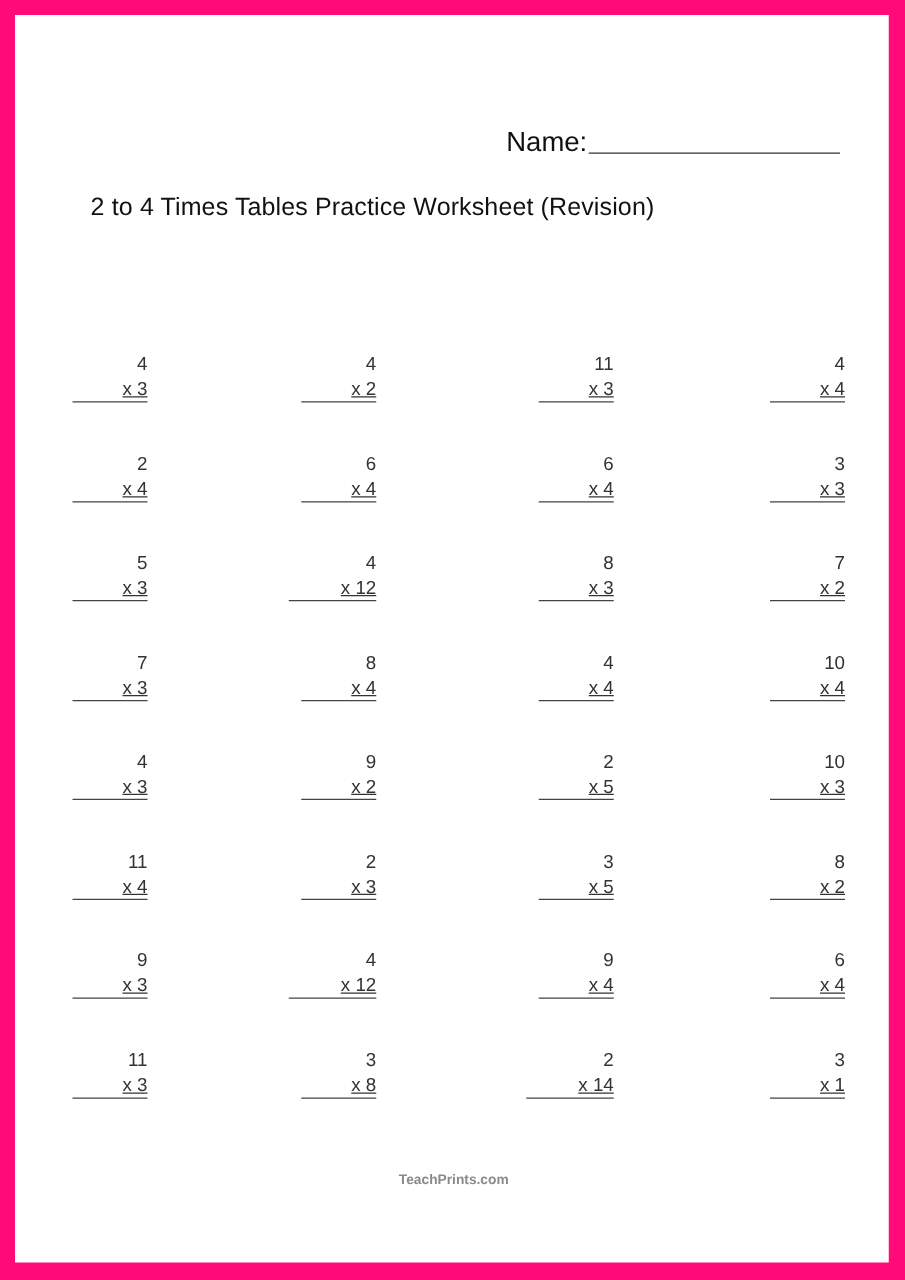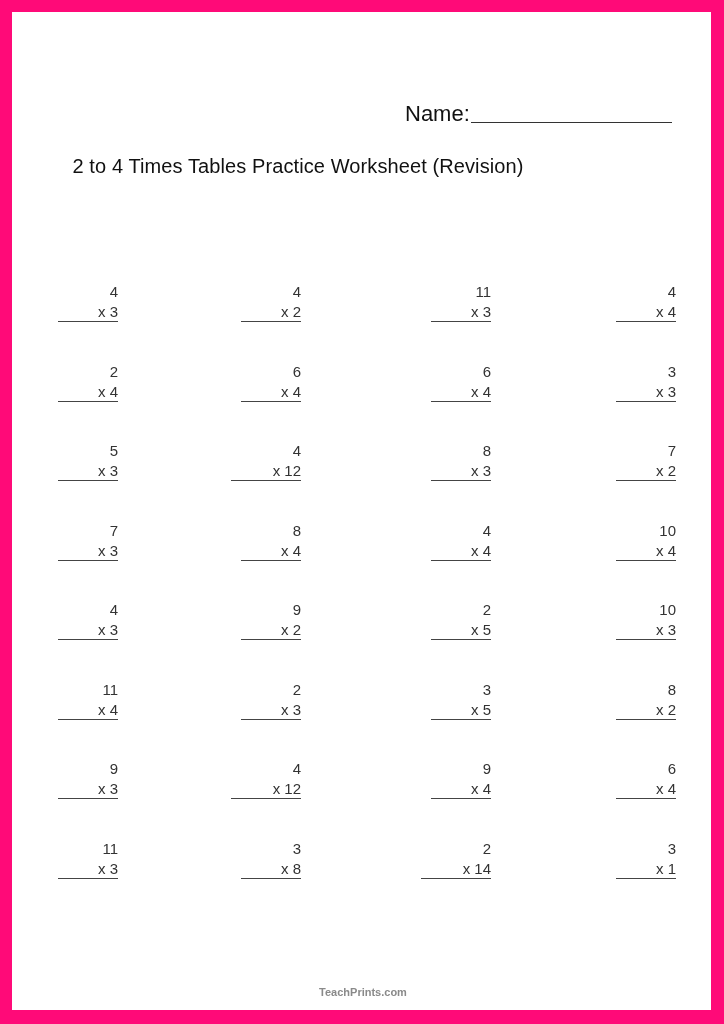--- a/index.html
+++ b/index.html
@@ -79,33 +79,33 @@
       color: #333;
       line-height: 20px;
     }
     .problem .top {
       display: block;
     }
     .problem .bottom {
       display: block;
       border-bottom: 1.5px solid #444;
       line-height: 19px;
+      text-decoration: underline;
     }
     .footer {
       position: absolute;
       left: 0;
       width: 699px;
       top: 926px;
       text-align: center;
       font-size: 11px;
       font-weight: bold;
       color: #8a8a8a;
       padding-left: 3px;
       box-sizing: border-box;
-      margin-top: 48px;
     }
   </style>
 </head>
 <body>
 
 <div class="page">
 
   <div class="name-row">
     <span class="name-label">Name:</span>
     <span class="name-line"></span>

